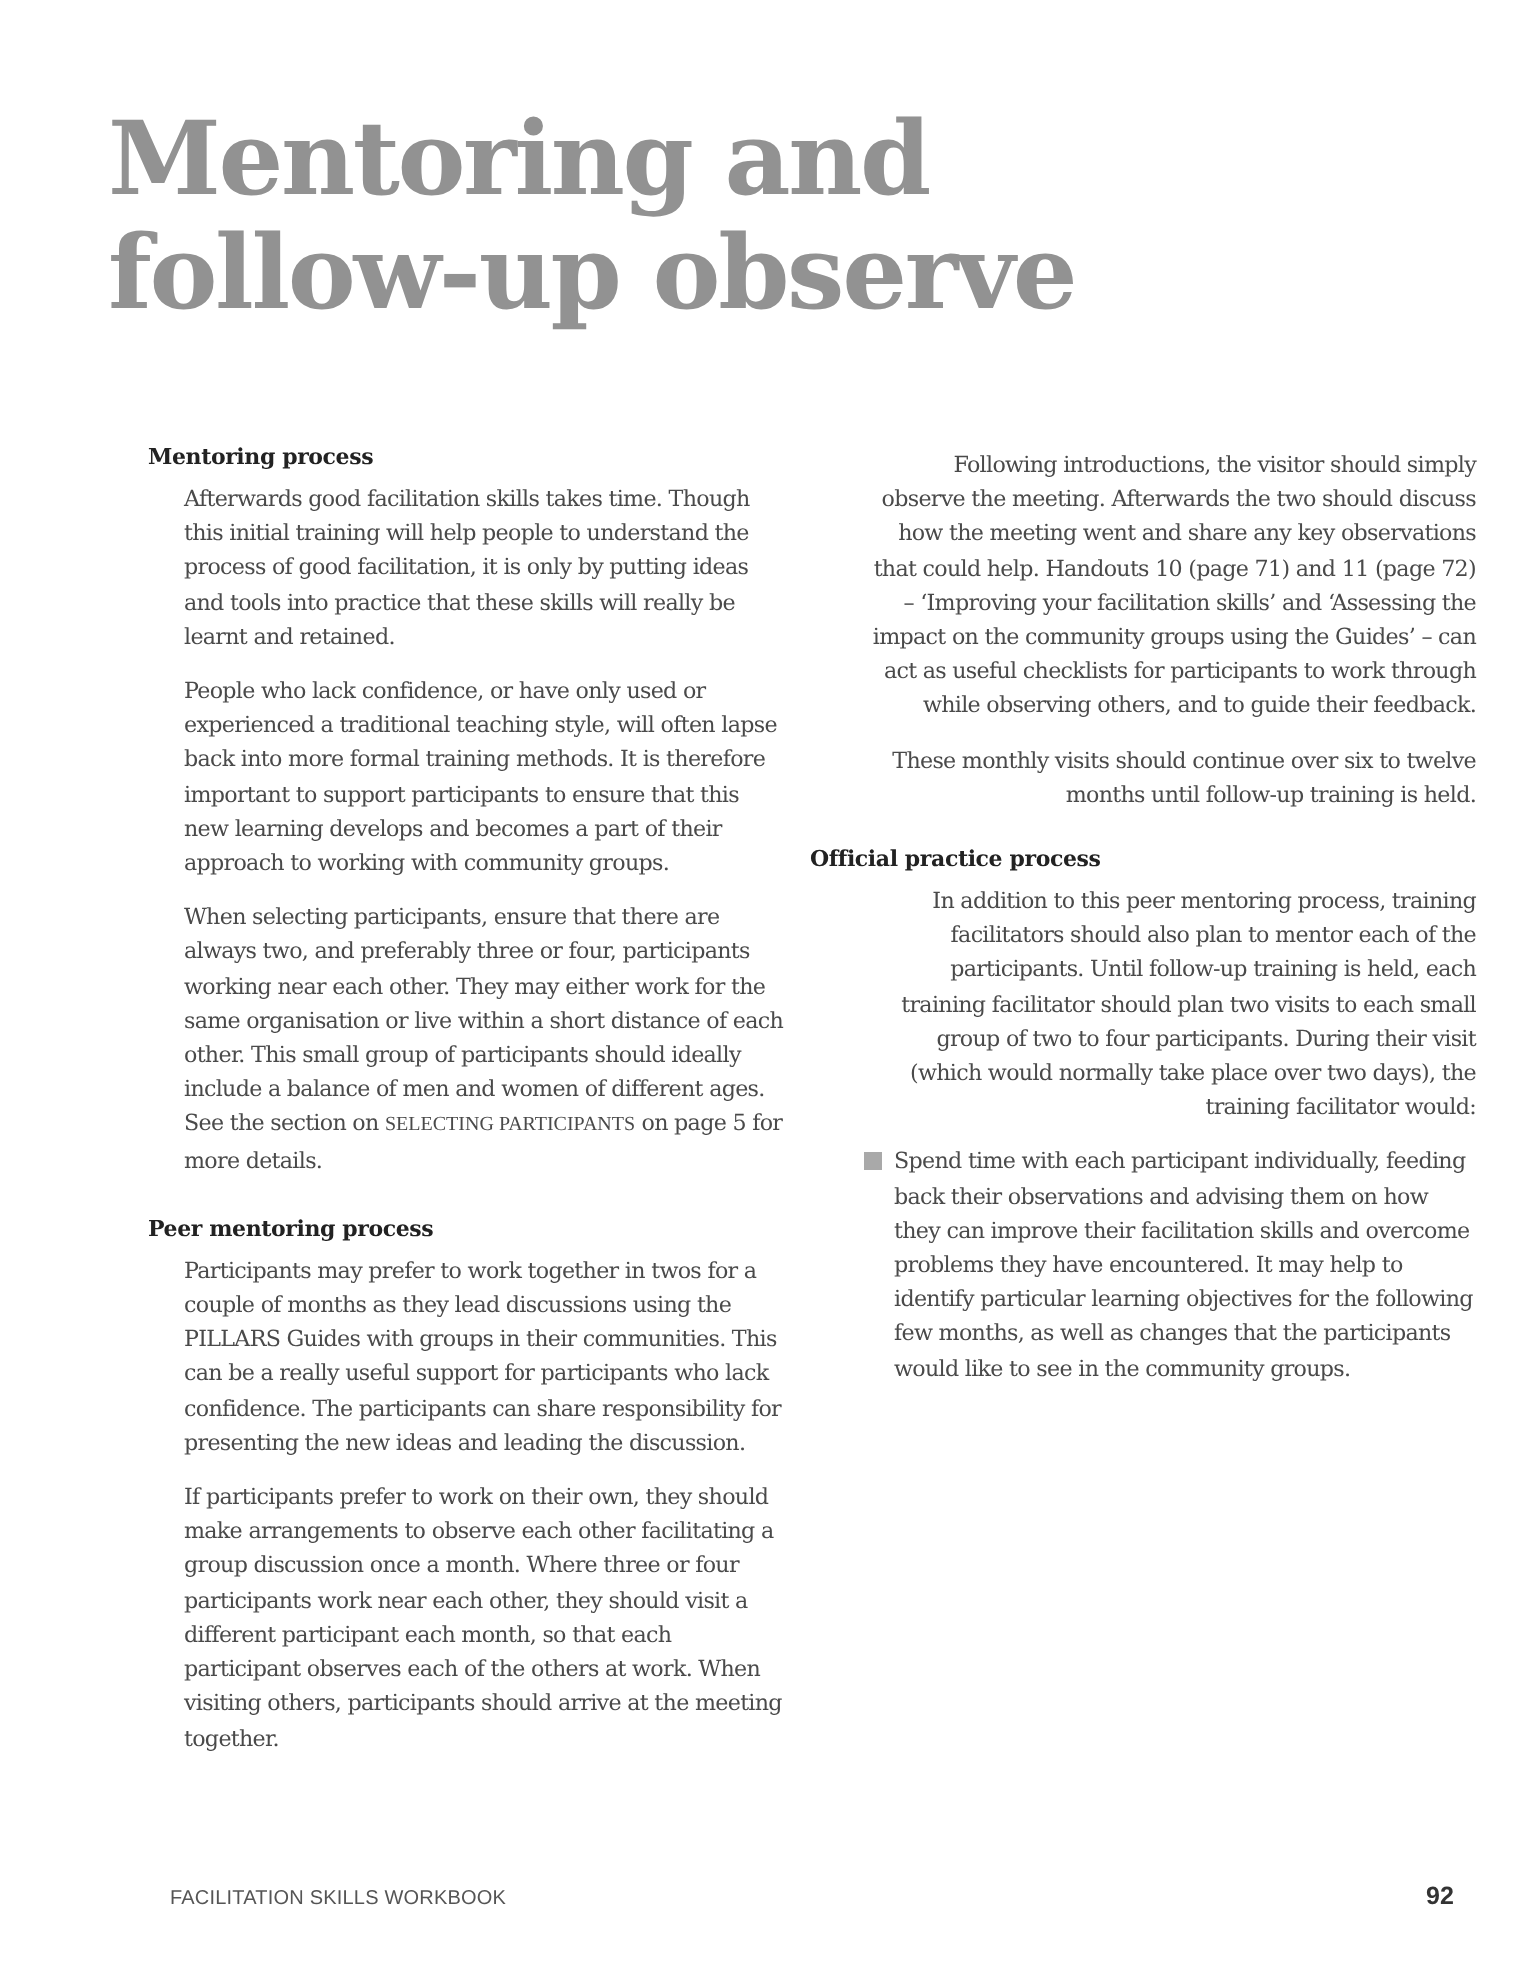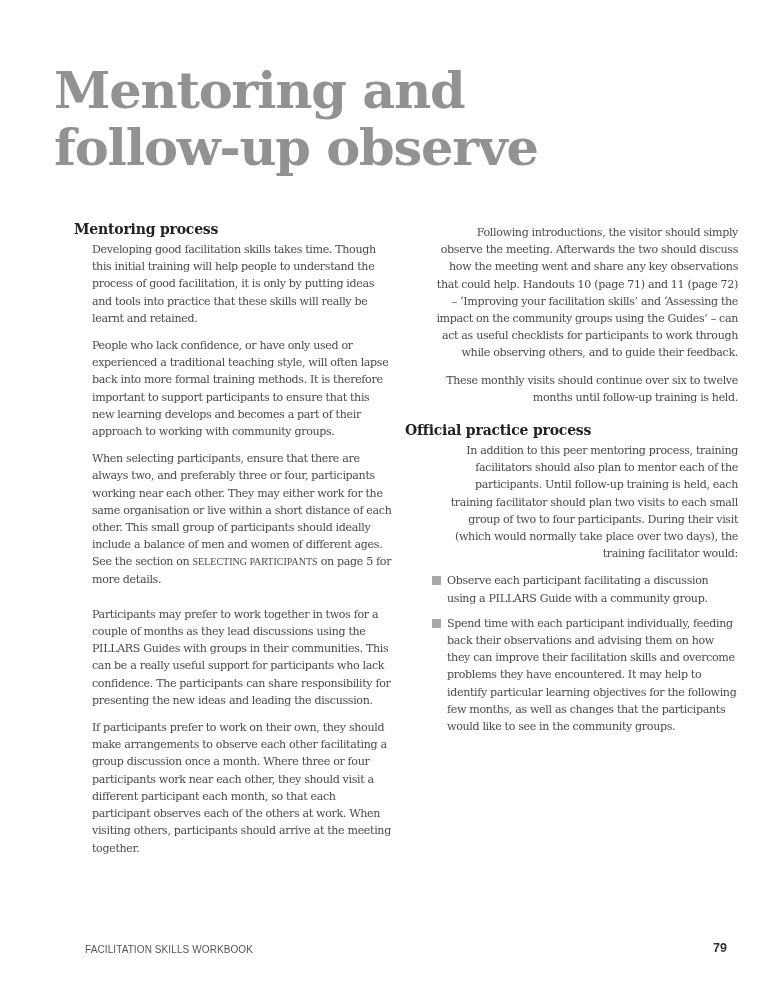--- a/index.html
+++ b/index.html
@@ -1,21 +1,21 @@
 <!DOCTYPE html>
 <html><head>
   <meta charset="utf-8">
   <style>
     html, body { margin: 0; padding: 0; background: #ffffff; }
     body { width: 768px; height: 994px; position: relative; overflow: hidden; font-family: "DejaVu Serif", serif; color: #3a3a3a; }
-    .title { position: absolute; left: 54px; top: 62px; margin: 0; font-family: "DejaVu Serif", serif; font-weight: bold; font-size: 51px; line-height: 57px; color: #929292; letter-spacing: -1.2px; }
+    .title { position: absolute; left: 54px; top: 52px; margin: 0; font-family: "DejaVu Serif", serif; font-weight: bold; font-size: 51px; line-height: 57px; color: #929292; letter-spacing: -1.2px; }
     .col { position: absolute; top: 221px; width: 320px; }
     .col-left { left: 74px; }
     .col-right { left: 418px; top: 224px; width: 320px; }
-    .heading { font-family: "DejaVu Serif", serif; font-weight: bold; font-size: 14px; color: #222; margin: 0 0 4px 0; line-height: 16px; letter-spacing: -0.2px; }
+    .heading { font-family: "DejaVu Serif", serif; font-weight: bold; font-size: 11px; color: #222; margin: 0 0 4px 0; line-height: 16px; letter-spacing: -0.2px; }
     .para { font-family: "DejaVu Serif", serif; font-size: 11.1px; line-height: 17.2px; color: #4a4a4a; margin: 0 0 10px 18px; letter-spacing: -0.35px; }
     .col-right .heading { margin-left: -13px; }
     .col-right .para { margin-left: 14px; text-align: right; }
     .smallcaps { font-variant: small-caps; font-size: 10px; letter-spacing: 0; font-family: Liberation Serif, serif; }
     .bullets { list-style: none; margin: 0 0 8px 14px; padding: 0; }
     .bullet { position: relative; padding-left: 15px; font-size: 11.1px; line-height: 17.2px; color: #4a4a4a; margin-bottom: 8px; letter-spacing: -0.35px; }
     .bullet-mark { position: absolute; left: 0; top: 4px; width: 9px; height: 9px; background: #a9a9a9; }
     .gap-top { margin-top: 20px; }
     .footer-left { position: absolute; left: 85px; top: 944px; font-family: "Liberation Sans", sans-serif; font-size: 10px; color: #555; letter-spacing: 0.1px; }
     .footer-right { position: absolute; left: 713px; top: 941px; font-family: "Liberation Sans", sans-serif; font-weight: bold; font-size: 12.5px; color: #333; }
@@ -24,45 +24,45 @@
 <body>
 
 <h1 class="title">
   <span>Mentoring and</span><br>
   <span>follow-up observe</span>
 </h1>
 
 <div class="col col-left">
   <section>
     <h2 class="heading">Mentoring process</h2>
-    <p class="para">Developing good facilitation skills takes time. Though this initial training will help people to understand the process of good facilitation, it is only by putting ideas and tools into practice that these skills will really be learnt and retained.</p>
+    <p class="para">Afterwards good facilitation skills takes time. Though this initial training will help people to understand the process of good facilitation, it is only by putting ideas and tools into practice that these skills will really be learnt and retained.</p>
     <p class="para">People who lack confidence, or have only used or experienced a traditional teaching style, will often lapse back into more formal training methods. It is therefore important to support participants to ensure that this new learning develops and becomes a part of their approach to working with community groups.</p>
     <p class="para"><span>When selecting participants, ensure that there are always two, and preferably three or four, participants working near each other. They may either work for the same organisation or live within a short distance of each other. This small group of participants should ideally include a balance of men and women of different ages. See the section on</span> <span class="smallcaps">SELECTING PARTICIPANTS</span><span> on page 5 for more details.</span></p>
   </section>
 
   <section class="gap-top" style="margin-top:18px;">
+    <h2 class="heading">Peer mentoring process</h2>
     <p class="para">Participants may prefer to work together in twos for a couple of months as they lead discussions using the PILLARS Guides with groups in their communities. This can be a really useful support for participants who lack confidence. The participants can share responsibility for presenting the new ideas and leading the discussion.</p>
     <p class="para">If participants prefer to work on their own, they should make arrangements to observe each other facilitating a group discussion once a month. Where three or four participants work near each other, they should visit a different participant each month, so that each participant observes each of the others at work. When visiting others, participants should arrive at the meeting together.</p>
   </section>
 </div>
 
 <div class="col col-right">
   <p class="para">Following introductions, the visitor should simply observe the meeting. Afterwards the two should discuss how the meeting went and share any key observations that could help. Handouts 10 (page 71) and 11 (page 72) – ‘Improving your facilitation skills’ and ‘Assessing the impact on the community groups using the Guides’ – can act as useful checklists for participants to work through while observing others, and to guide their feedback.</p>
   <p class="para">These monthly visits should continue over six to twelve months until follow-up training is held.</p>
 
   <section style="margin-top:16px;">
     <h2 class="heading">Official practice process</h2>
     <p class="para">In addition to this peer mentoring process, training facilitators should also plan to mentor each of the participants. Until follow-up training is held, each training facilitator should plan two visits to each small group of two to four participants. During their visit (which would normally take place over two days), the training facilitator would:</p>
     <ul class="bullets">
       <li class="bullet">
         <span class="bullet-mark"></span>
-        <span>Observe each participant facilitating a discussion using a PILLARS Guide with a community group.</span>
       </li>
       <li class="bullet">
         <span class="bullet-mark"></span>
         <span>Spend time with each participant individually, feeding back their observations and advising them on how they can improve their facilitation skills and overcome problems they have encountered. It may help to identify particular learning objectives for the following few months, as well as changes that the participants would like to see in the community groups.</span>
       </li>
     </ul>
   </section>
 </div>
 
 <div class="footer-left">FACILITATION SKILLS WORKBOOK</div>
-<div class="footer-right">79</div>
+<div class="footer-right">92</div>
 
 </body></html>

